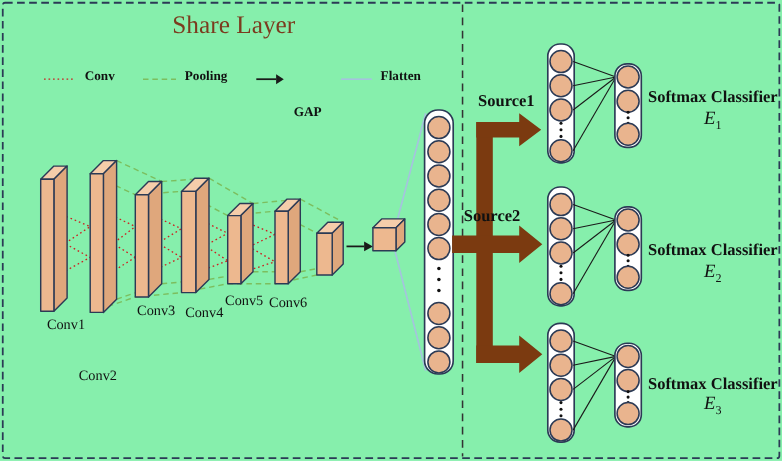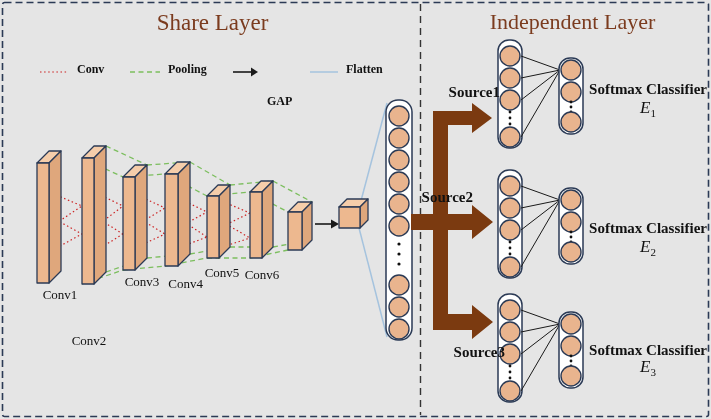--- a/index.html
+++ b/index.html
@@ -1,17 +1,17 @@
 <!DOCTYPE html>
 <html><head>
 <meta charset="utf-8">
 <style>
   html,body{margin:0;padding:0;background:#fff;}
   .canvas{
-    position:relative;width:711px;height:419px;background:#e5e5e5;
+    position:relative;width:711px;height:419px;background:#86efac;
     font-family:"Liberation Serif",serif;overflow:hidden;
   }
   .canvas svg{position:absolute;left:0;top:0;}
   .label{position:absolute;color:#111;line-height:1.1;white-space:nowrap;}
   .title{color:#7B3B1E;font-size:23px;text-align:center;white-space:nowrap;}
   .title.ind{font-size:22px;}
   .legend-label{font-size:12px;font-weight:bold;}
   .conv-label{font-size:13px;width:56px;text-align:center;}
   .source-label{font-size:15px;font-weight:bold;text-align:right;}
   .cls-label{font-size:15px;font-weight:bold;width:130px;text-align:center;}
@@ -199,37 +199,35 @@
       <path class="brown" d="M411,214 H472 V205 L493,222 L472,239 V230 H411 Z"></path>
       <path class="brown" d="M433,314 H472 V305 L493,322 L472,339 V330 H433 Z"></path>
     </g>
 
     <use href="#source-module"></use>
     <use href="#source-module" transform="translate(0,130)"></use>
     <use href="#source-module" transform="translate(0,254)"></use>
   </svg>
 
   <div class="label title" style="left:85px;top:10px;width:255px;">Share Layer</div>
-  <div class="label title ind" style="left:450px;top:10px;width:245px;">Independent Layer</div>
 
   <div class="label legend-label" style="left:77px;top:63px;">Conv</div>
   <div class="label legend-label" style="left:168px;top:63px;">Pooling</div>
   <div class="label legend-label" style="left:267px;top:63px;margin-top:32px;">GAP</div>
   <div class="label legend-label" style="left:346px;top:63px;">Flatten</div>
 
   <div class="label conv-label" style="left:32px;top:288px;">Conv1</div>
   <div class="label conv-label" style="left:61px;top:288px;margin-top:46px;">Conv2</div>
   <div class="label conv-label" style="left:114px;top:275px;">Conv3</div>
   <div class="label conv-label" style="left:147px;top:277px;text-align:right;">Conv4</div>
   <div class="label conv-label" style="left:194px;top:266px;">Conv5</div>
   <div class="label conv-label" style="left:234px;top:268px;">Conv6</div>
 
-  <div class="label source-label" style="left:423px;top:84px;width:77px;font-family:Liberation Serif, serif;">Source1</div>
+  <div class="label source-label" style="left:409px;top:84px;width:77px;font-family:Liberation Serif, serif;">Source1</div>
   <div class="label source-label" style="left:406px;top:189px;width:67px;">Source2</div>
-  <div class="label source-label" style="left:430px;top:344px;width:75px;">Source3</div>
 
   <div class="label cls-label" style="left:583px;top:81px;">Softmax Classifier</div>
   <div class="label cls-e" style="left:583px;top:99px;"><span>E</span><sub>1</sub></div>
 
   <div class="label cls-label" style="left:583px;top:220px;">Softmax Classifier</div>
   <div class="label cls-e" style="left:583px;top:238px;"><span>E</span><sub>2</sub></div>
 
   <div class="label cls-label" style="left:583px;top:342px;">Softmax Classifier</div>
   <div class="label cls-e" style="left:583px;top:358px;"><span>E</span><sub>3</sub></div>
 

